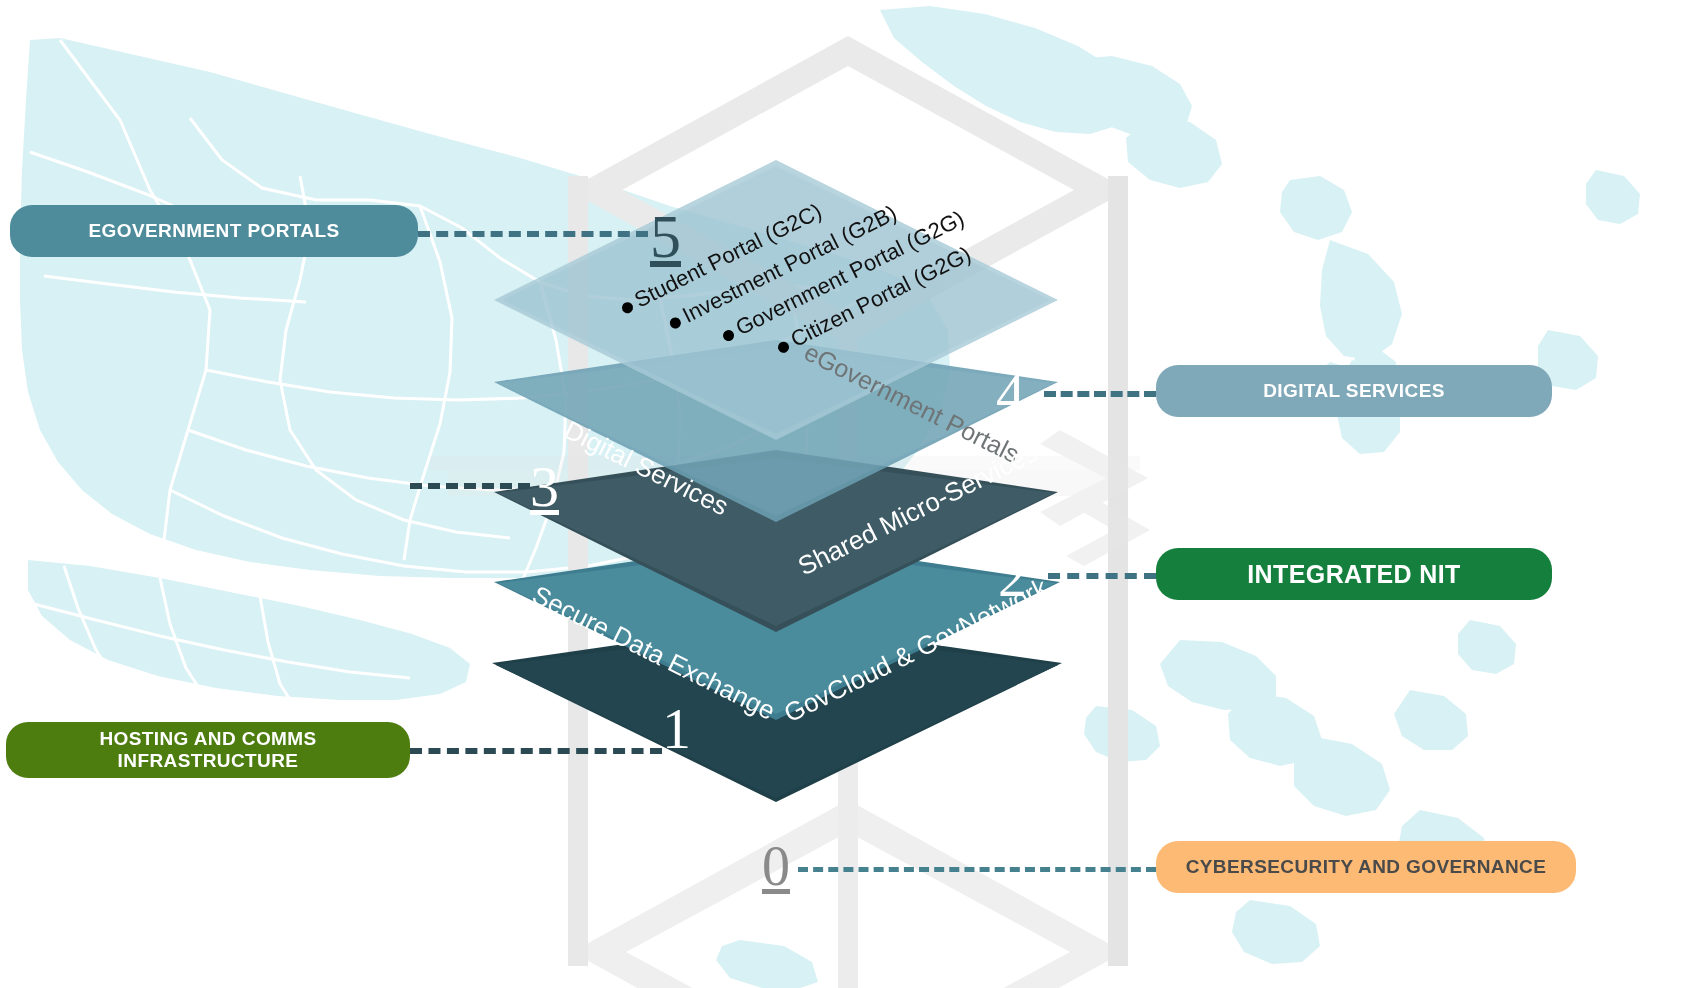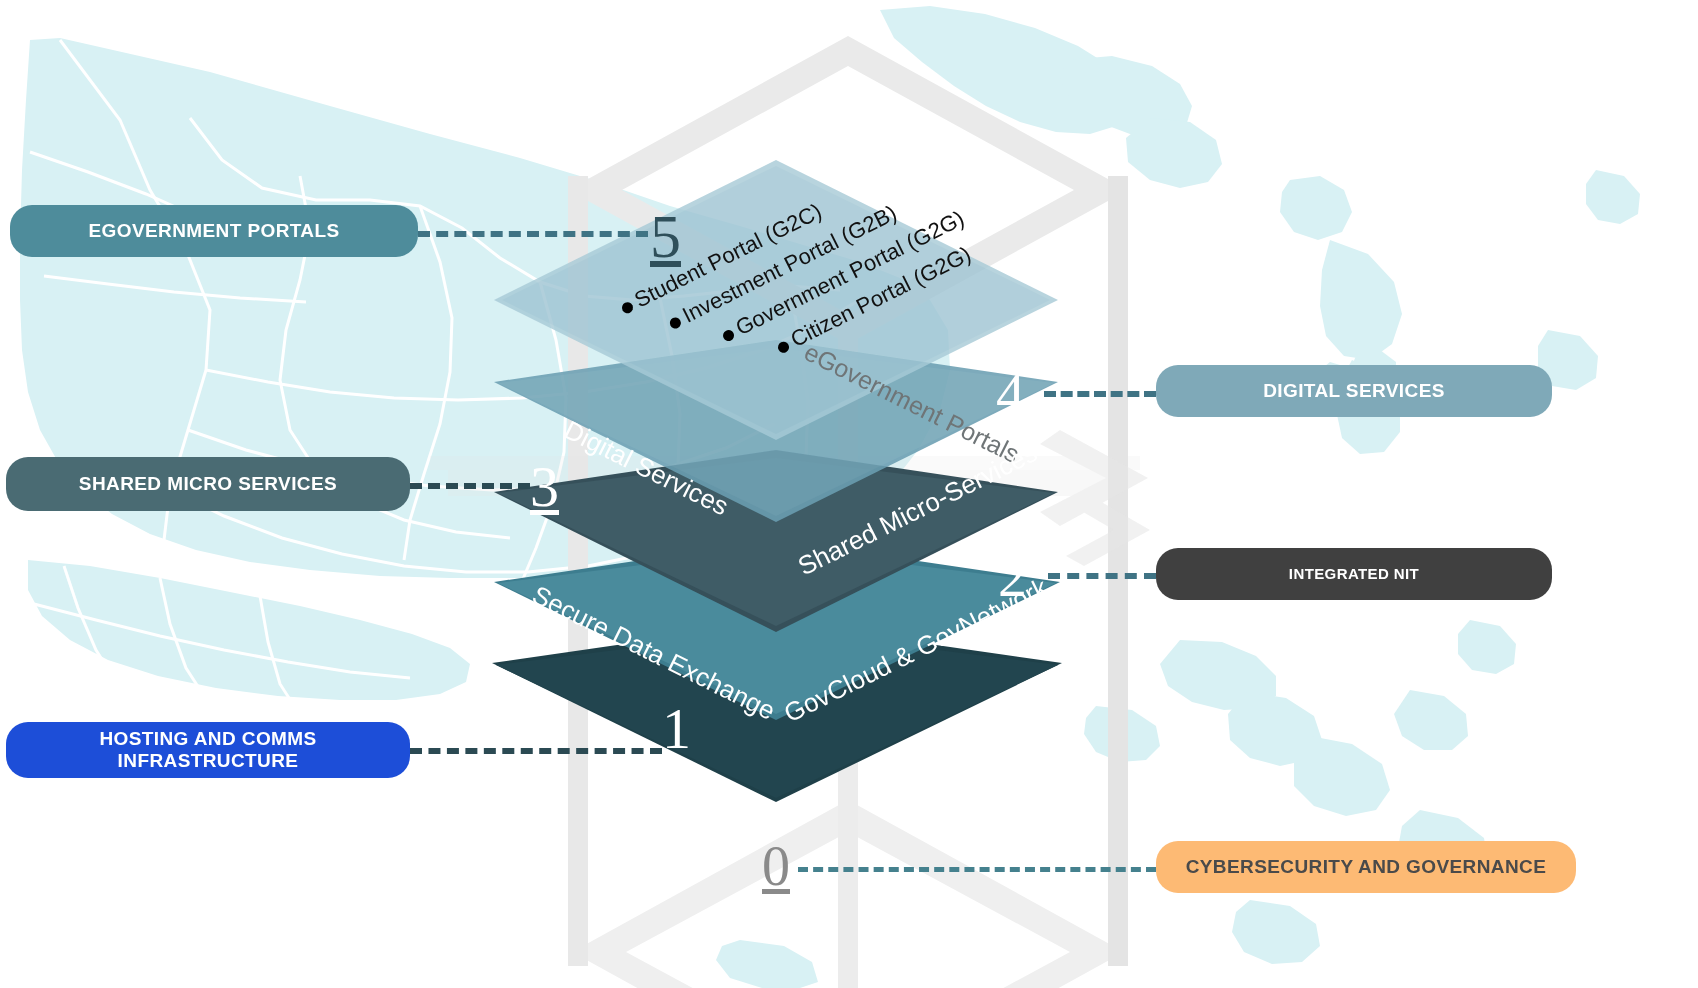--- a/index.html
+++ b/index.html
@@ -269,34 +269,31 @@
   <div class="dash" style="left:1048px;top:573px;width:108px;border-top-width:6px;border-color:#3f7384;"></div>
 
   <div class="dash" style="left:410px;top:748px;width:252px;border-top-width:6px;border-color:#2b4a53;"></div>
 
   <div class="dash" style="left:798px;top:867px;width:358px;border-top-width:5px;border-color:#45818e;"></div>
 
   <div class="pill" style="left:10px;top:205px;width:408px;height:52px;background:#4e8c9b;font-size:19px;">
     <span>EGOVERNMENT PORTALS</span>
   </div>
 
-  <div class="pill" style="left:6px;top:457px;width:404px;height:54px;background:#4a6b73;font-size:19px;">
-    <span>SHARED MICRO SERVICES</span>
-  </div>
-
-  <div class="pill" style="left:6px;top:722px;width:404px;height:56px;background:#1d4ed8;font-size:19px;flex-direction:column;">
+
+  <div class="pill" style="left:6px;top:722px;width:404px;height:56px;background:#4d7c0f;font-size:19px;flex-direction:column;">
     <span>HOSTING AND COMMS</span>
     <span>INFRASTRUCTURE</span>
   </div>
 
   <div class="pill" style="left:1156px;top:365px;width:396px;height:52px;background:#7fa9b8;font-size:19px;">
     <span>DIGITAL SERVICES</span>
   </div>
 
-  <div class="pill" style="left:1156px;top:548px;width:396px;height:52px;background:#404040;font-size:15px;">
+  <div class="pill" style="left:1156px;top:548px;width:396px;height:52px;background:#15803d;font-size:25px;">
     <span>INTEGRATED NIT</span>
   </div>
 
   <div class="pill gray" style="left:1156px;top:841px;width:420px;height:52px;background:#fdba74;font-size:19px;">
     <span>CYBERSECURITY AND GOVERNANCE</span>
   </div>
 
 </div>
 
 </body></html>

